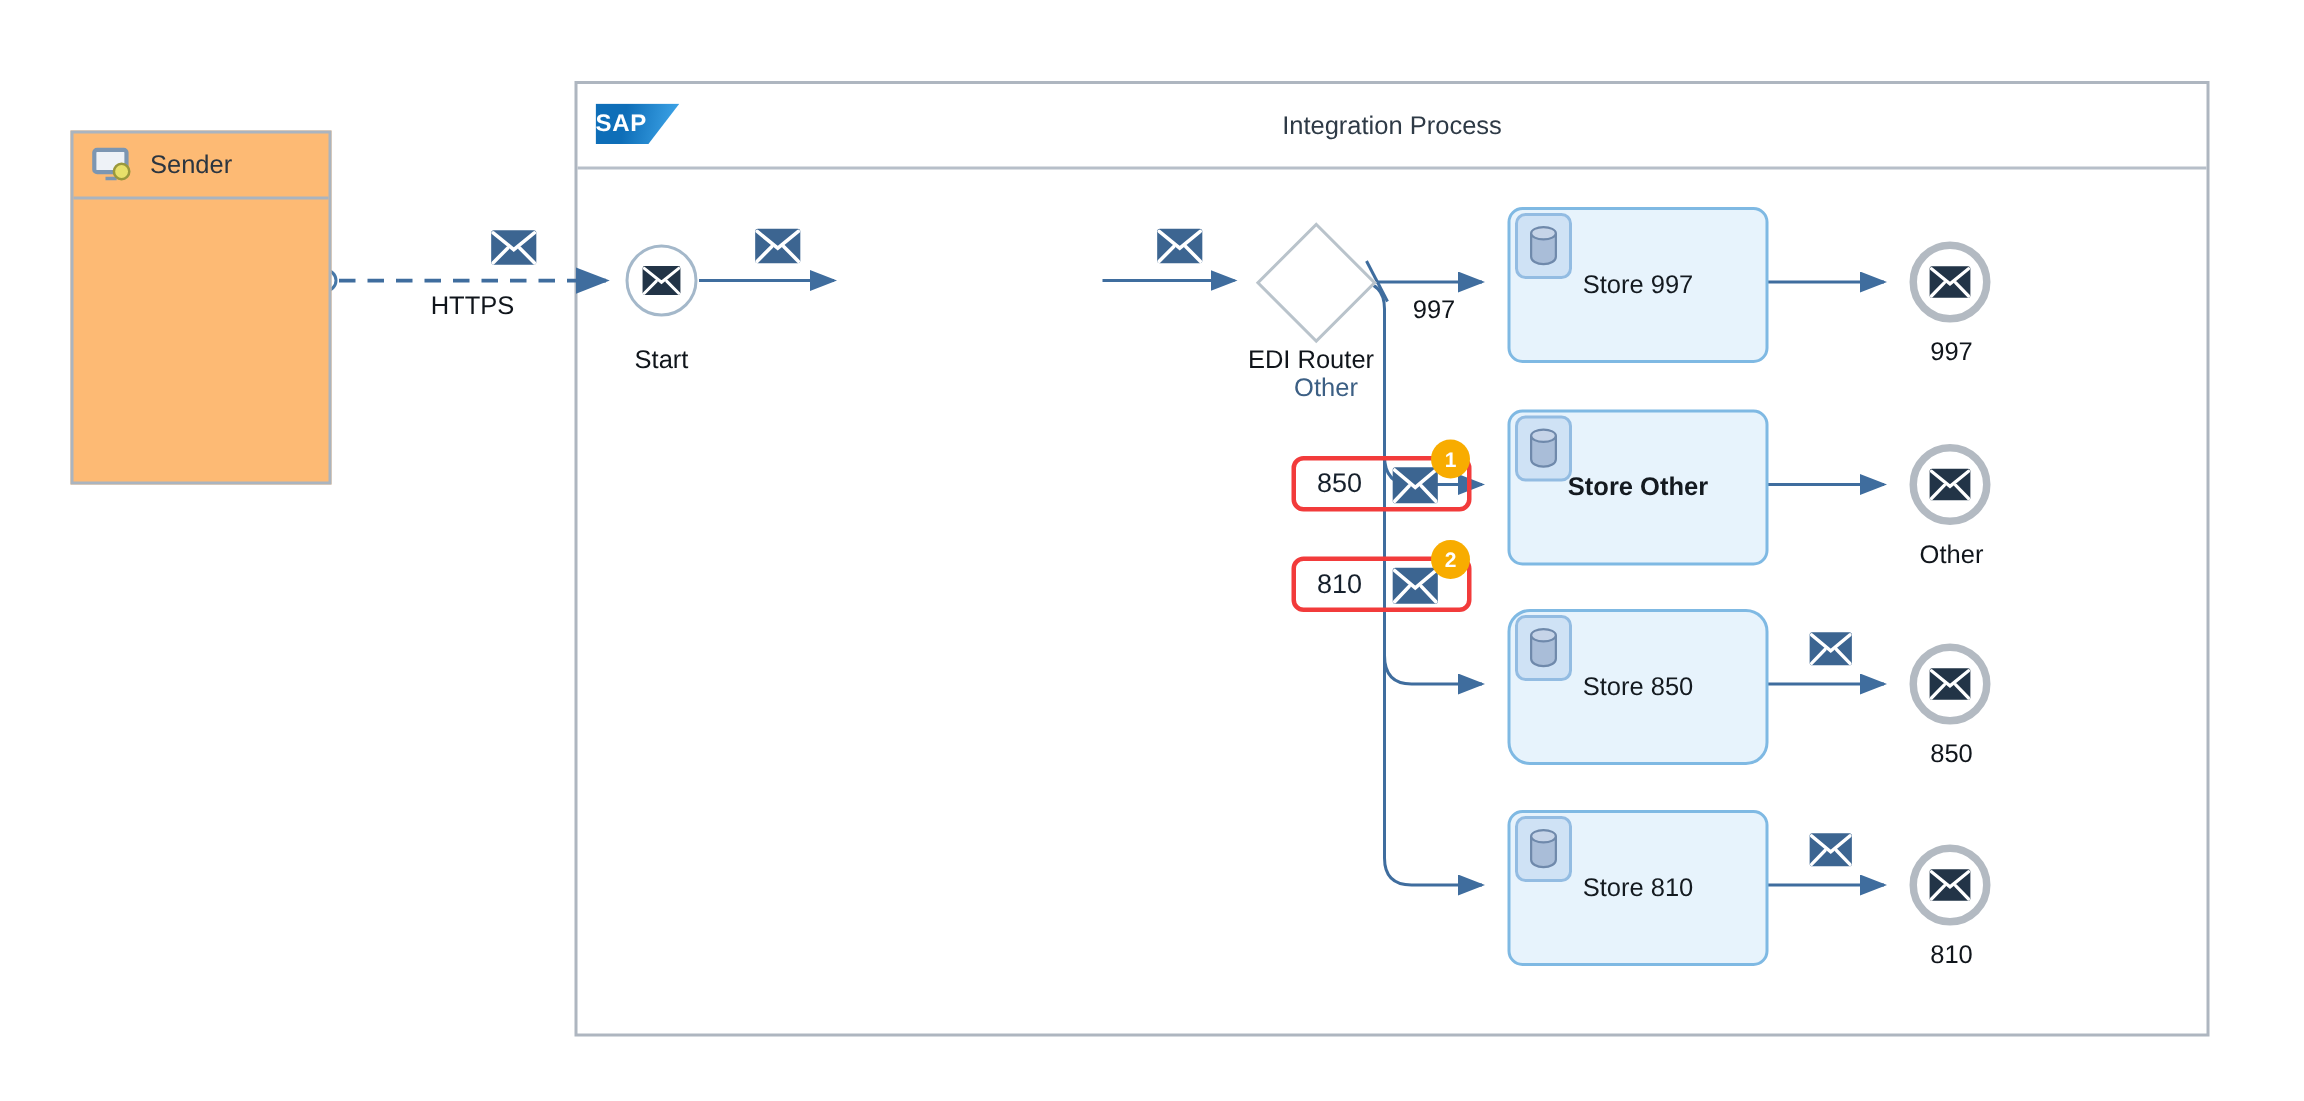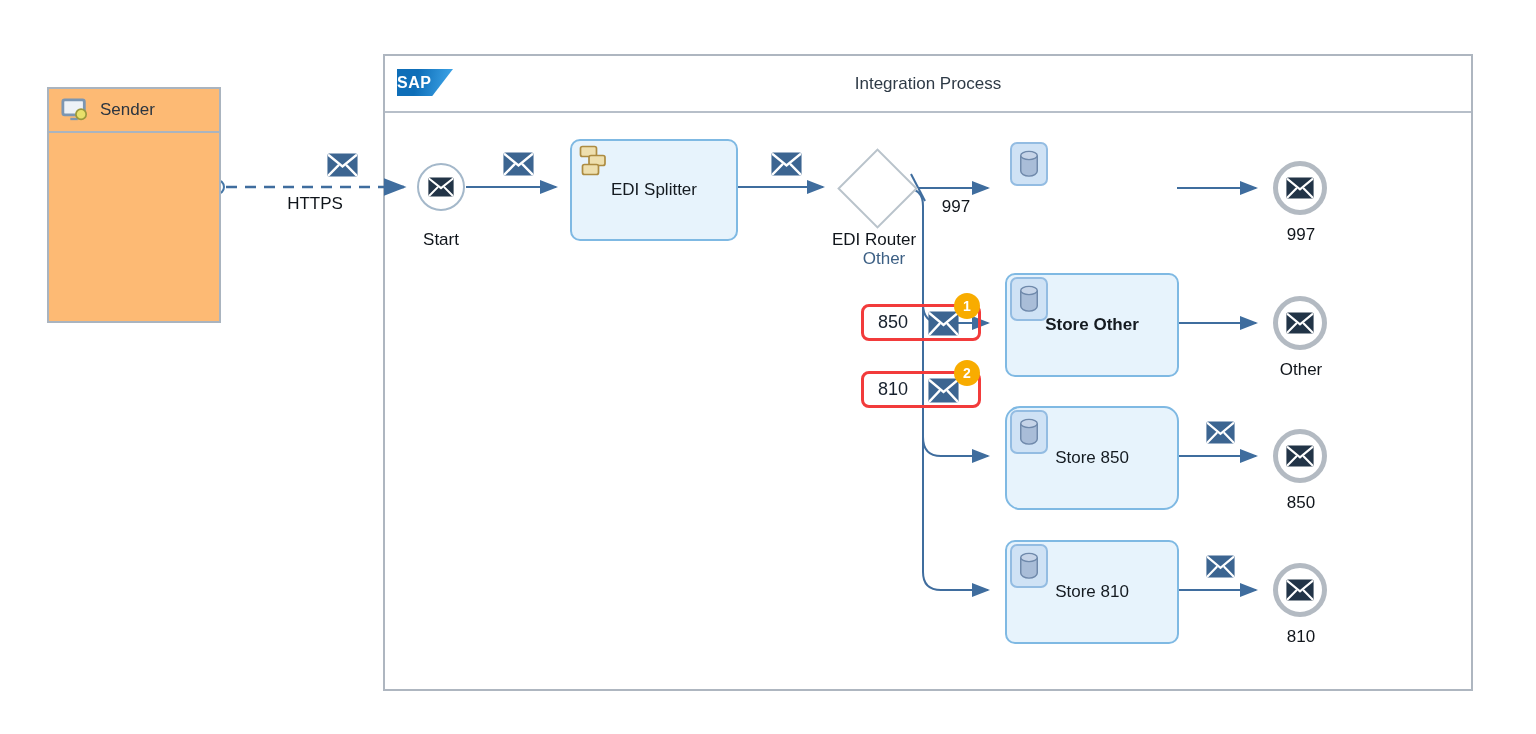--- a/index.html
+++ b/index.html
@@ -126,44 +126,37 @@
   <div class="abs lbl" style="left:441px;top:230px;">Start</div>
 
   <span class="abs env flow" style="left:503px;top:152px;width:31px;height:24px;">
       <svg viewBox="0 0 34 26" preserveAspectRatio="none">
         <rect x="0.5" y="0.5" width="33" height="25" rx="2" fill="currentColor"></rect>
         <path d="M2 2.5 L17 14.5 L32 2.5" stroke="#fff" stroke-width="2.6" fill="none" stroke-linecap="round"></path>
         <path d="M2 24 L12.5 13.5 M32 24 L21.5 13.5" stroke="#fff" stroke-width="2.6" fill="none" stroke-linecap="round"></path>
       </svg>
     </span>
 
-  <div class="abs task" style="left:570px;top:139px;width:164px;height:98px;">
-    <span class="corner" style="width:30px;height:32px;"><svg viewBox="0 0 30 32">
-          <g stroke="#ad8c42" stroke-width="1.7" fill="#eedfae">
-            <rect x="2.5" y="1.5" width="16" height="10" rx="2"></rect>
-            <rect x="11" y="10.5" width="16" height="10" rx="2"></rect>
-            <rect x="4.5" y="19.5" width="16" height="10" rx="2"></rect>
-          </g>
-        </svg></span>
-    <span>EDI Splitter</span>
-  </div>
 
   <span class="abs env flow" style="left:771px;top:152px;width:31px;height:24px;">
       <svg viewBox="0 0 34 26" preserveAspectRatio="none">
         <rect x="0.5" y="0.5" width="33" height="25" rx="2" fill="currentColor"></rect>
         <path d="M2 2.5 L17 14.5 L32 2.5" stroke="#fff" stroke-width="2.6" fill="none" stroke-linecap="round"></path>
         <path d="M2 24 L12.5 13.5 M32 24 L21.5 13.5" stroke="#fff" stroke-width="2.6" fill="none" stroke-linecap="round"></path>
       </svg>
     </span>
 
   <div class="abs gateway"></div>
   <div class="abs lbl" style="left:874px;top:230px;">EDI Router</div>
   <div class="abs lbl blue" style="left:884px;top:249px;">Other</div>
   <div class="abs lbl" style="left:956px;top:197px;">997</div>
 
+  <div class="abs task" style="left:1005px;top:138px;width:170px;height:100px;">
+    <span>Store 997</span>
+  </div>
   <div class="abs store-badge" style="left:1010px;top:142px;">
       <span class="cyl"><svg viewBox="0 0 24 30">
           <path d="M3 6 v17 c0 3 4 5.5 9 5.5 s9 -2.5 9 -5.5 V6" fill="#a9bdd8" stroke="#6f89ab" stroke-width="1.6"></path>
           <ellipse cx="12" cy="6" rx="9" ry="4.5" fill="#c6d4e8" stroke="#6f89ab" stroke-width="1.6"></ellipse>
         </svg></span>
     </div>
 
   <div class="abs task" style="left:1005px;top:273px;width:170px;height:100px;font-weight:bold;">
     <span>Store Other</span>
   </div>

